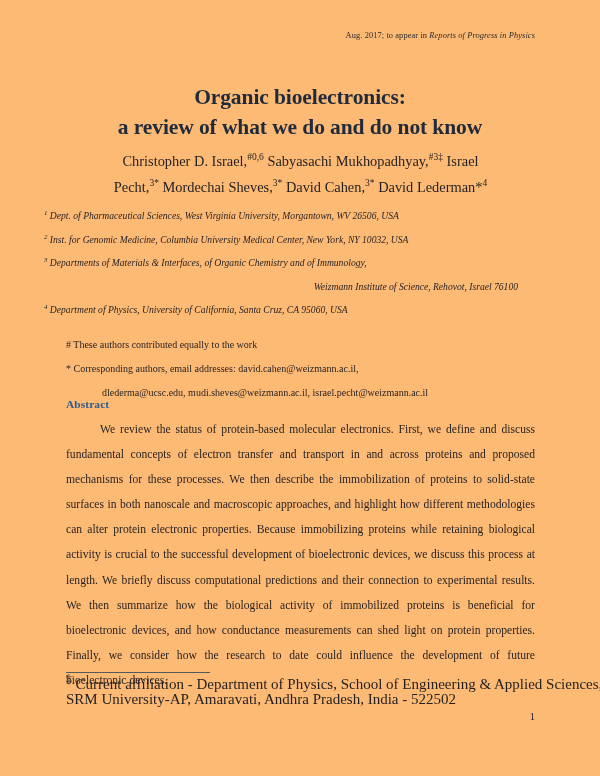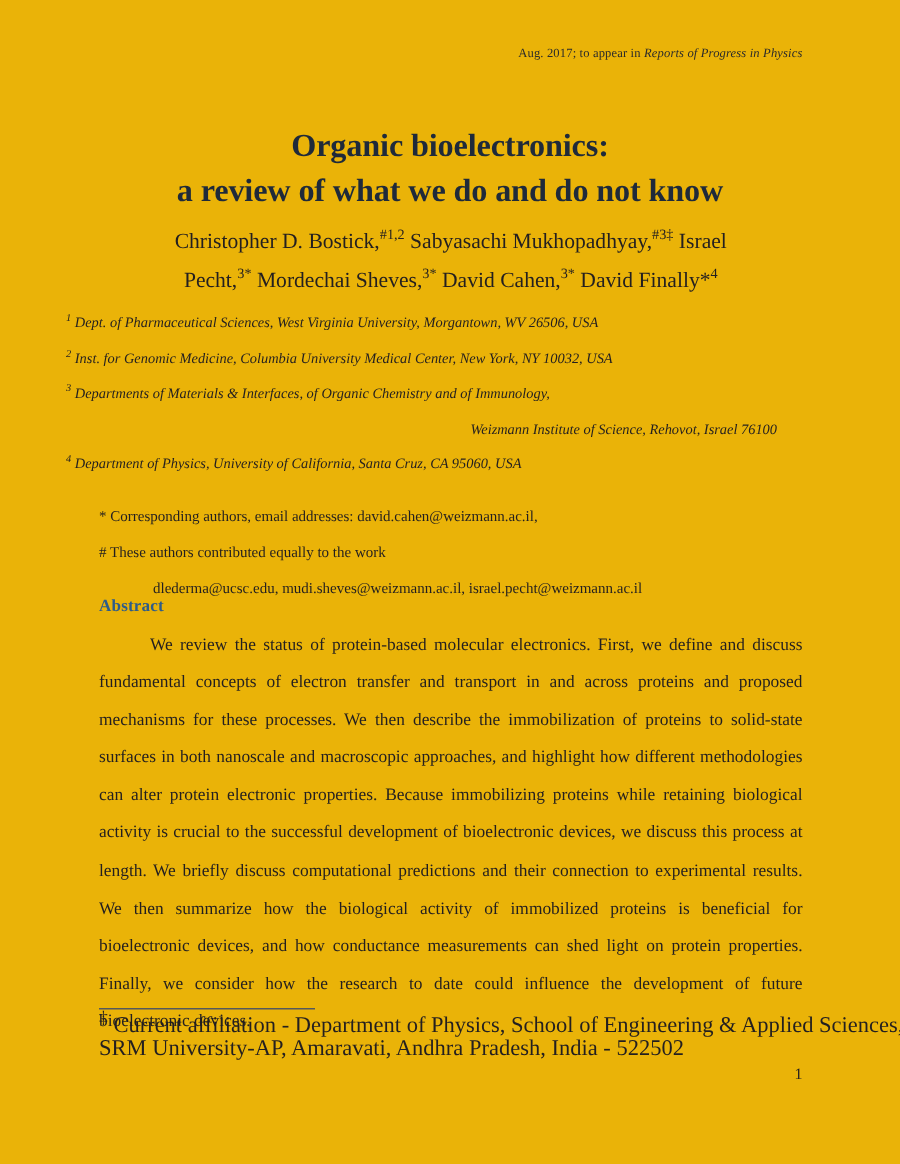--- a/index.html
+++ b/index.html
@@ -14,21 +14,21 @@
     font-family: "Liberation Serif", "DejaVu Serif", serif;
     color: #231f20;
     overflow: hidden;
   }
 
   .page {
     position: absolute;
     inset: 0;
     width: 600px;
     height: 776px;
-    background: #eab308;
+    background: #fdba74;
   }
 
   
   .running-head {
     position: absolute;
     top: 31px;
     left: 66px;
     width: 469px;
     text-align: right;
     font-size: 8.4px;
@@ -178,35 +178,35 @@
   <div class="running-head">
     <span>Aug. 2017; to appear in </span><span class="journal">Reports of Progress in Physics</span>
   </div>
 
   <h1 class="title-block">
     <span>Organic bioelectronics:</span>
     <span class="line2">a review of what we do and do not know</span>
   </h1>
 
   <div class="authors">
-    <div><span>Christopher D. Bostick,</span><sup>#1,2</sup><span> Sabyasachi Mukhopadhyay,</span><sup>#3‡</sup><span> Israel</span></div>
-    <div><span>Pecht,</span><sup>3*</sup><span> Mordechai Sheves,</span><sup>3*</sup><span> David Cahen,</span><sup>3*</sup><span> David Finally*</span><sup>4</sup></div>
+    <div><span>Christopher D. Israel,</span><sup>#0,6</sup><span> Sabyasachi Mukhopadhyay,</span><sup>#3‡</sup><span> Israel</span></div>
+    <div><span>Pecht,</span><sup>3*</sup><span> Mordechai Sheves,</span><sup>3*</sup><span> David Cahen,</span><sup>3*</sup><span> David Lederman*</span><sup>4</sup></div>
   </div>
 
   <div class="affiliations">
     <div class="aff"><sup>1</sup> <span>Dept. of Pharmaceutical Sciences, West Virginia University, Morgantown, WV 26506, USA</span></div>
     <div class="aff"><sup>2</sup> <span>Inst. for Genomic Medicine, Columbia University Medical Center, New York, NY 10032, USA</span></div>
     <div class="aff"><sup>3</sup> <span>Departments of Materials &amp; Interfaces, of Organic Chemistry and of Immunology,</span></div>
     <div class="aff-cont">Weizmann Institute of Science, Rehovot, Israel 76100</div>
     <div class="aff"><sup>4</sup> <span>Department of Physics, University of California, Santa Cruz, CA 95060, USA</span></div>
   </div>
 
   <div class="notes">
+    <div class="note"># These authors contributed equally to the work</div>
     <div class="note">* Corresponding authors, email addresses:  david.cahen@weizmann.ac.il,</div>
-    <div class="note"># These authors contributed equally to the work</div>
     <div class="note-indent">dlederma@ucsc.edu, mudi.sheves@weizmann.ac.il, israel.pecht@weizmann.ac.il</div>
   </div>
 
   <div class="abstract-heading">Abstract</div>
   <div class="abstract-body">We review the status of protein-based molecular electronics. First, we define and discuss fundamental concepts of electron transfer and transport in and across proteins and proposed mechanisms for these processes. We then describe the immobilization of proteins to solid-state surfaces in both nanoscale and macroscopic approaches, and highlight how different methodologies can alter protein electronic properties. Because immobilizing proteins while retaining biological activity is crucial to the successful development of bioelectronic devices, we discuss this process at length. We briefly discuss computational predictions and their connection to experimental results. We then summarize how the biological activity of immobilized proteins is beneficial for bioelectronic devices, and how conductance measurements can shed light on protein properties. Finally, we consider how the research to date could influence the development of future bioelectronic devices.</div>
 
   <div class="footnote-rule"></div>
   <div class="footnote">
     <div class="fn-line"><sup>‡</sup><span> Current affiliation - Department of Physics, School of Engineering &amp; Applied Sciences,</span></div>
     <div class="fn-line">SRM University-AP, Amaravati, Andhra Pradesh, India - 522502</div>

